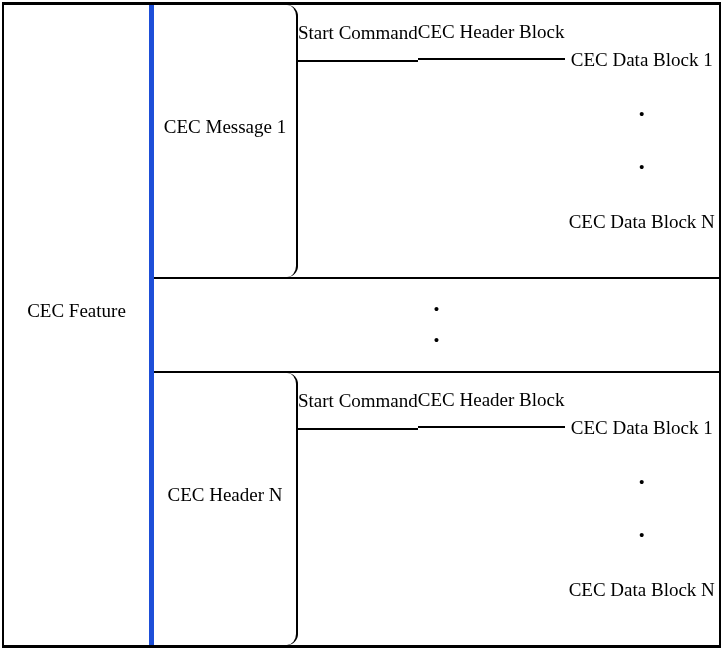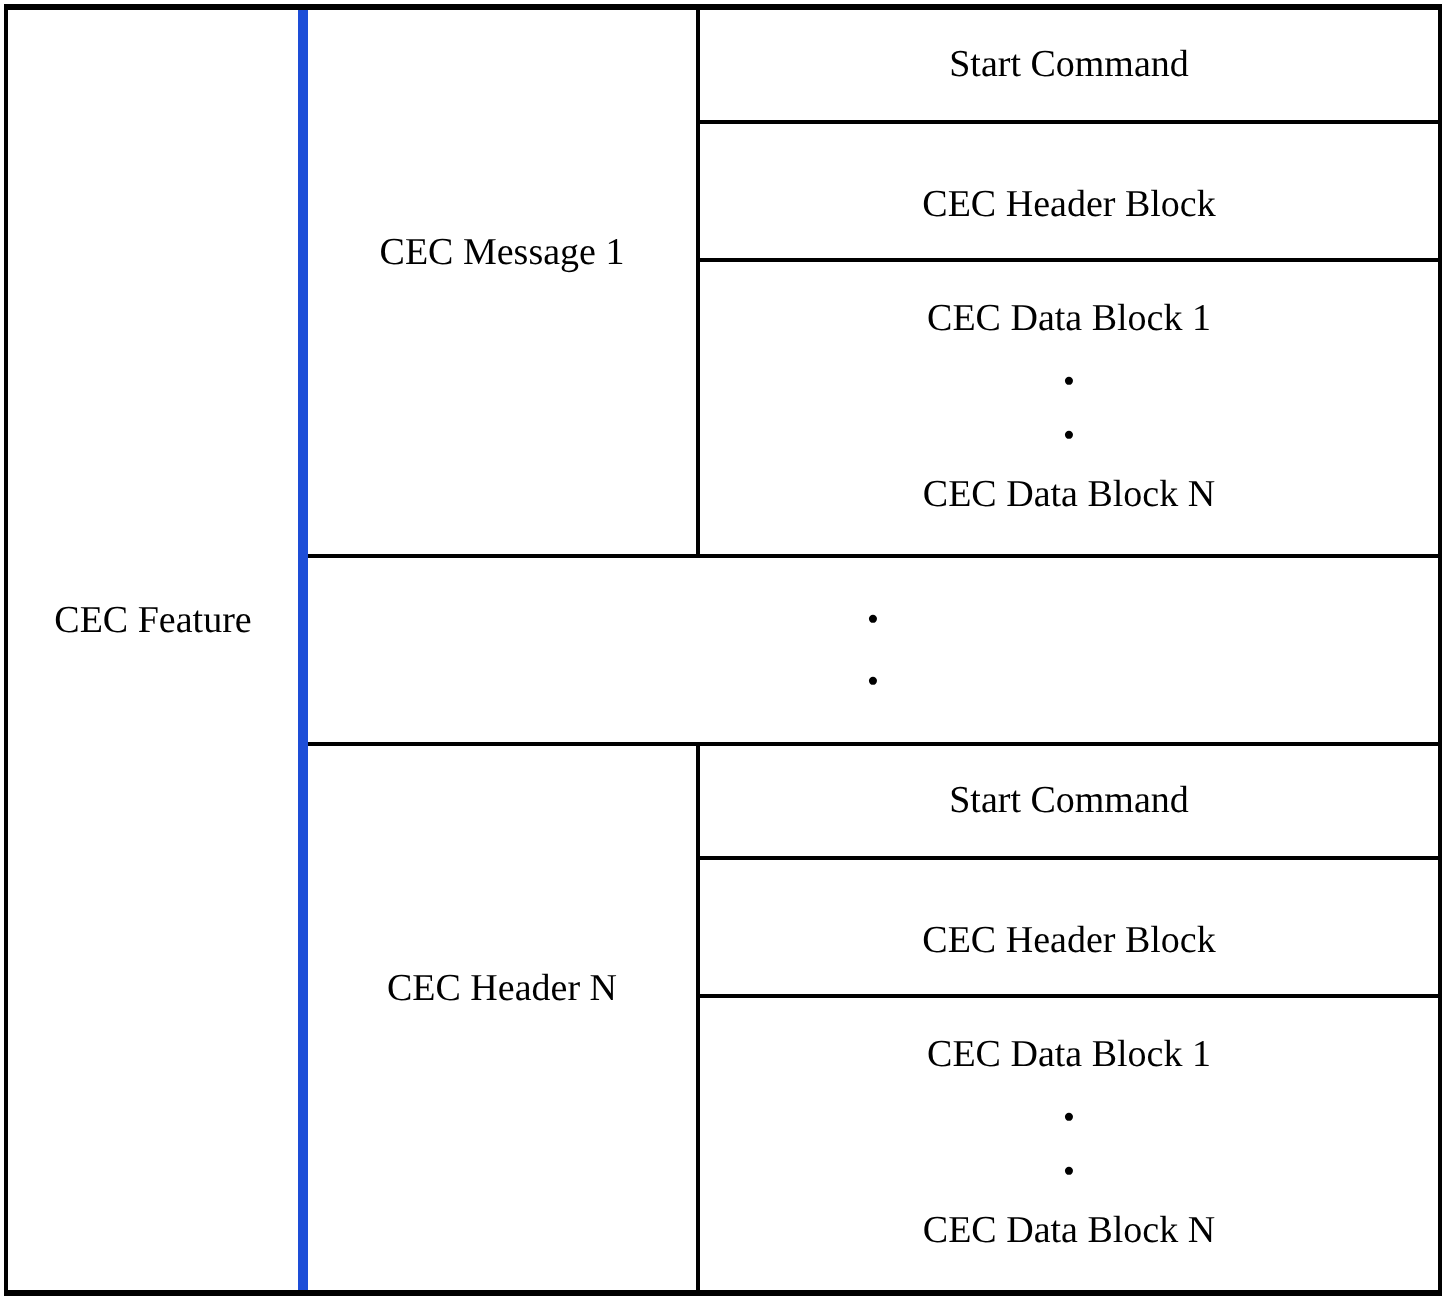--- a/index.html
+++ b/index.html
@@ -59,44 +59,44 @@
     height: 94px;
     box-sizing: border-box;
     border-bottom: 2px solid #000000;
     display: flex;
     flex-direction: column;
     align-items: center;
     justify-content: space-evenly;
     padding: 8px 0;
   }
   .msg-label-cell {
-    width: 196px;
+    width: 144px;
     box-sizing: border-box;
     border-right: 2px solid #000000;
     display: flex;
     align-items: center;
     justify-content: center;
     text-align: center;
+    border-radius: 11px;
   }
   .msg-detail {
     flex: 1;
     display: flex;
-    flex-direction: column;
     justify-content: space-between;
   }
   .cell {
     box-sizing: border-box;
     border-bottom: 2px solid #000000;
     display: flex;
     align-items: center;
     justify-content: center;
     text-align: center;
   }
   .cell-start { height: 57px; }
-  .cell-header { height: 55px; margin-top: 14px; }
+  .cell-header { height: 55px; }
   .data-area {
     flex: 1;
     display: flex;
     flex-direction: column;
     align-items: center;
     justify-content: space-evenly;
     padding: 8px 0;
     text-align: center;
   }
   .tall-label {

